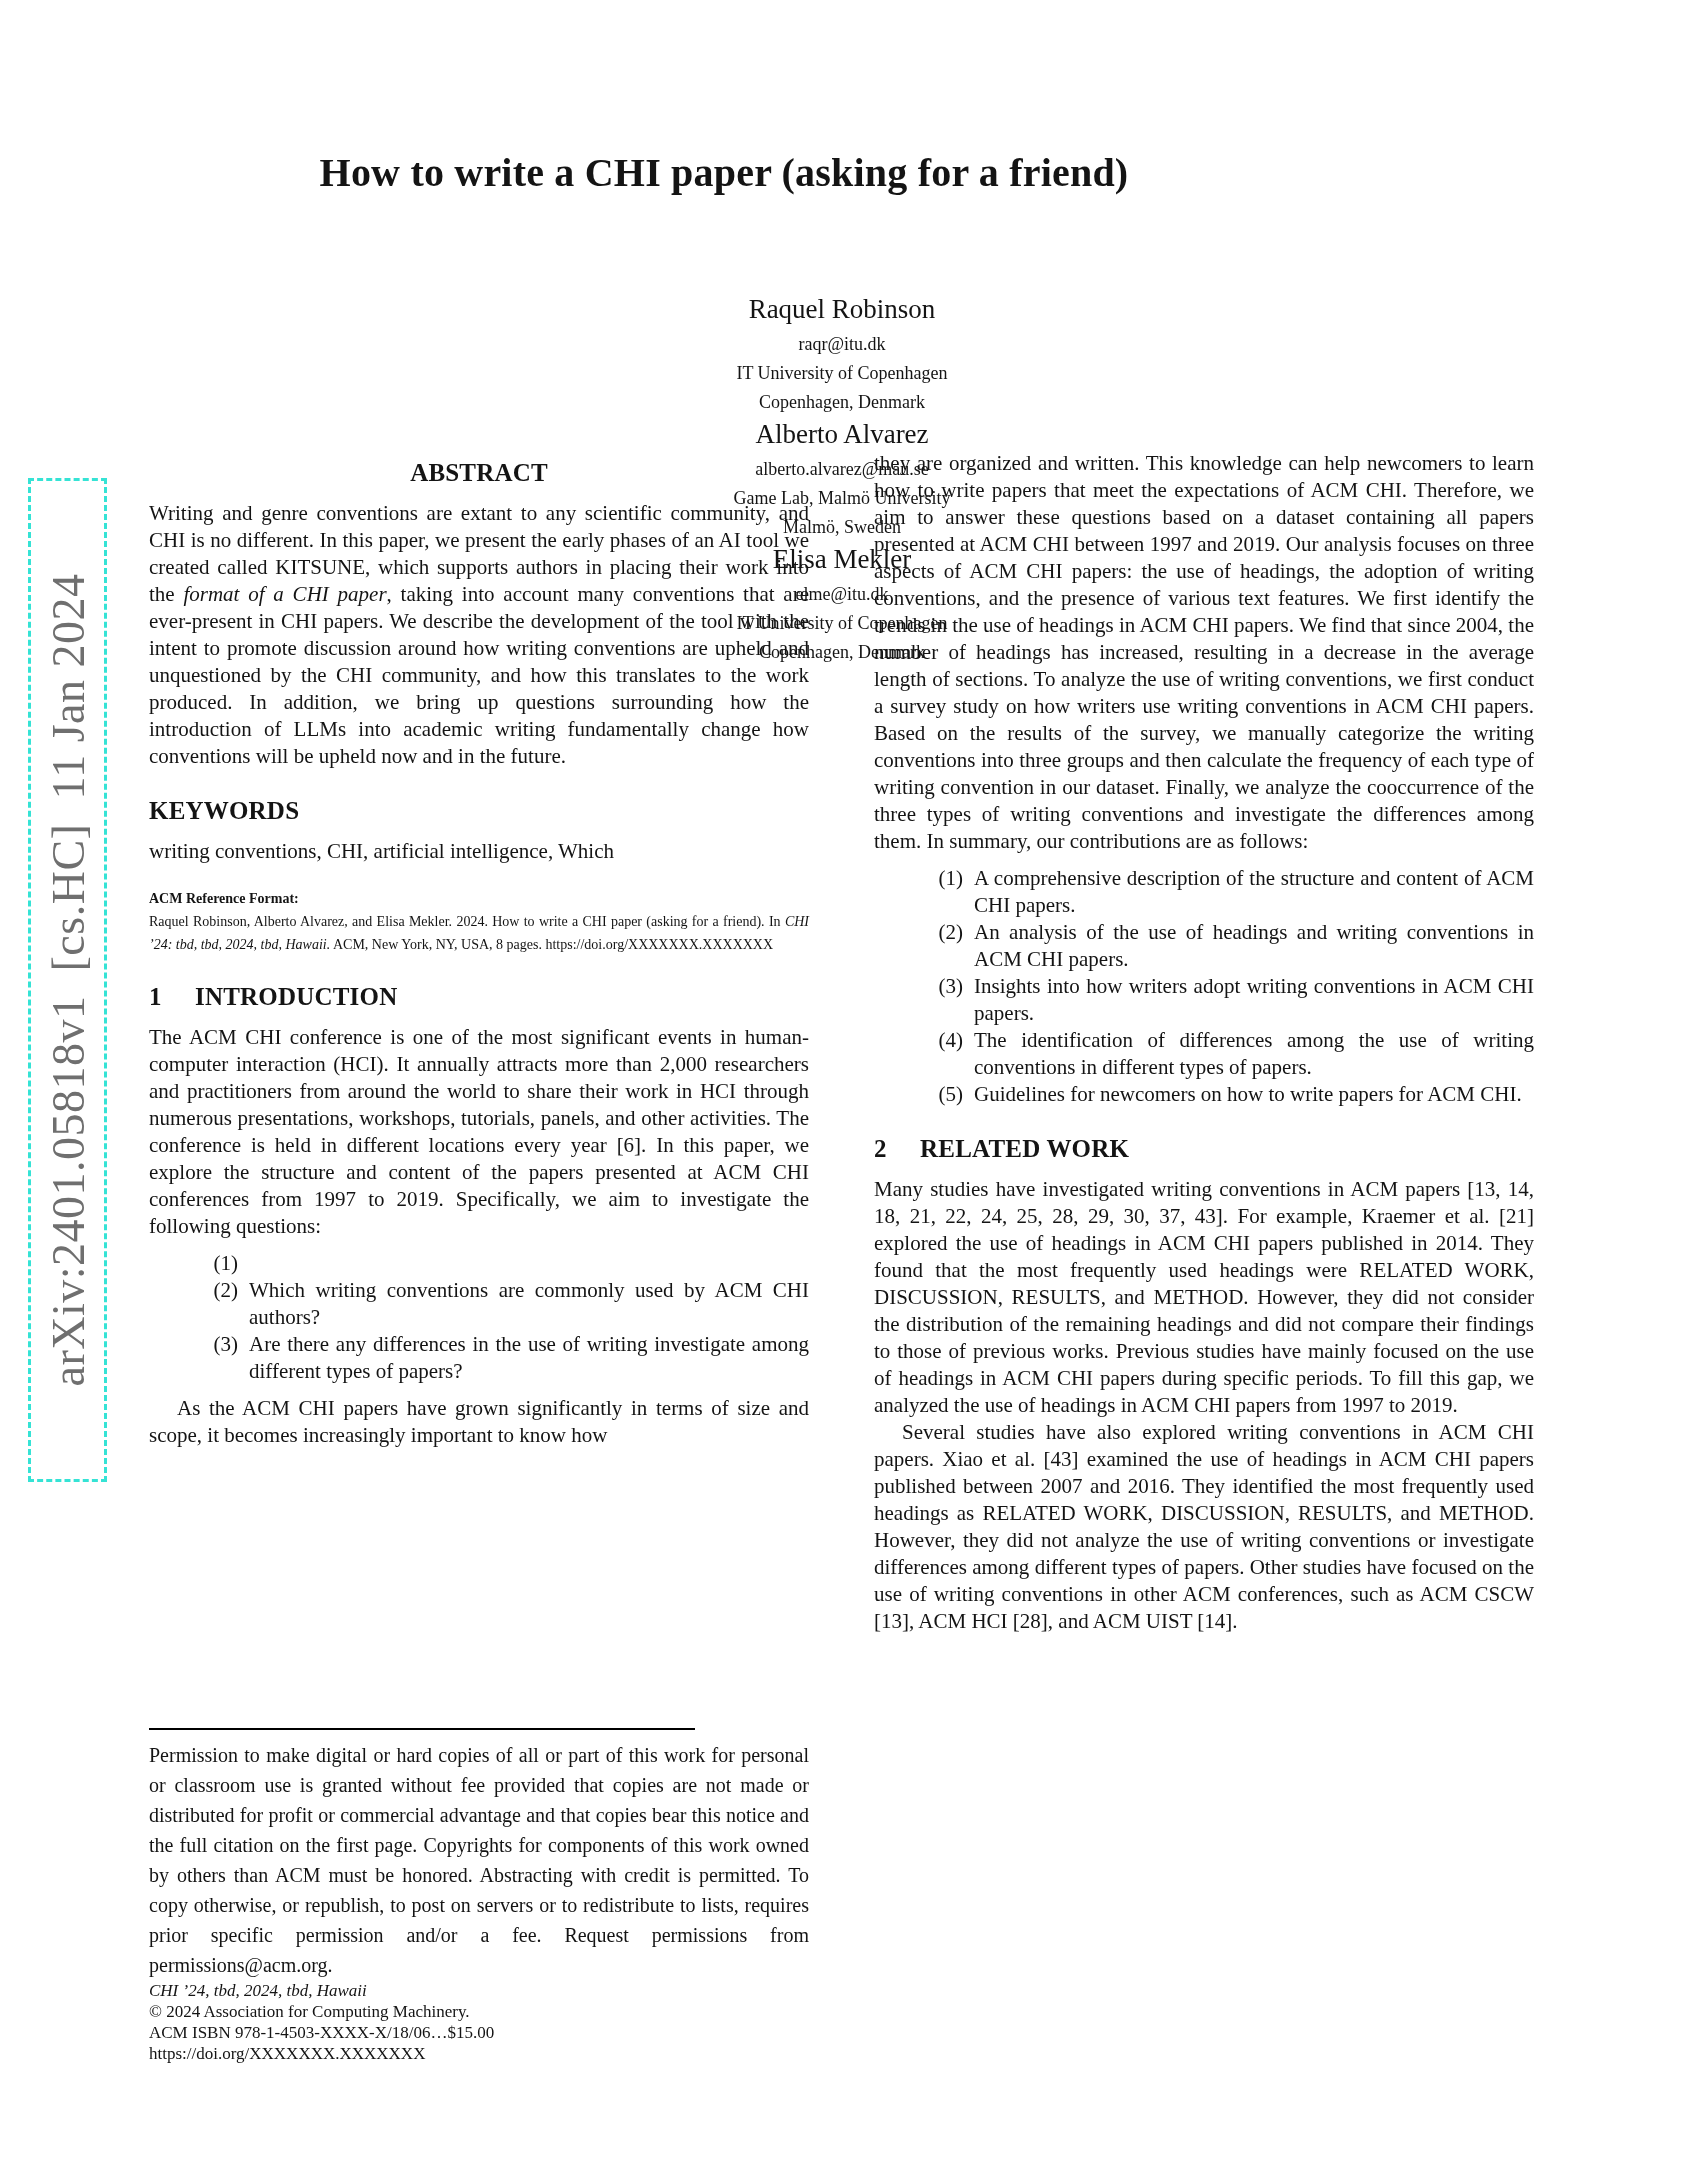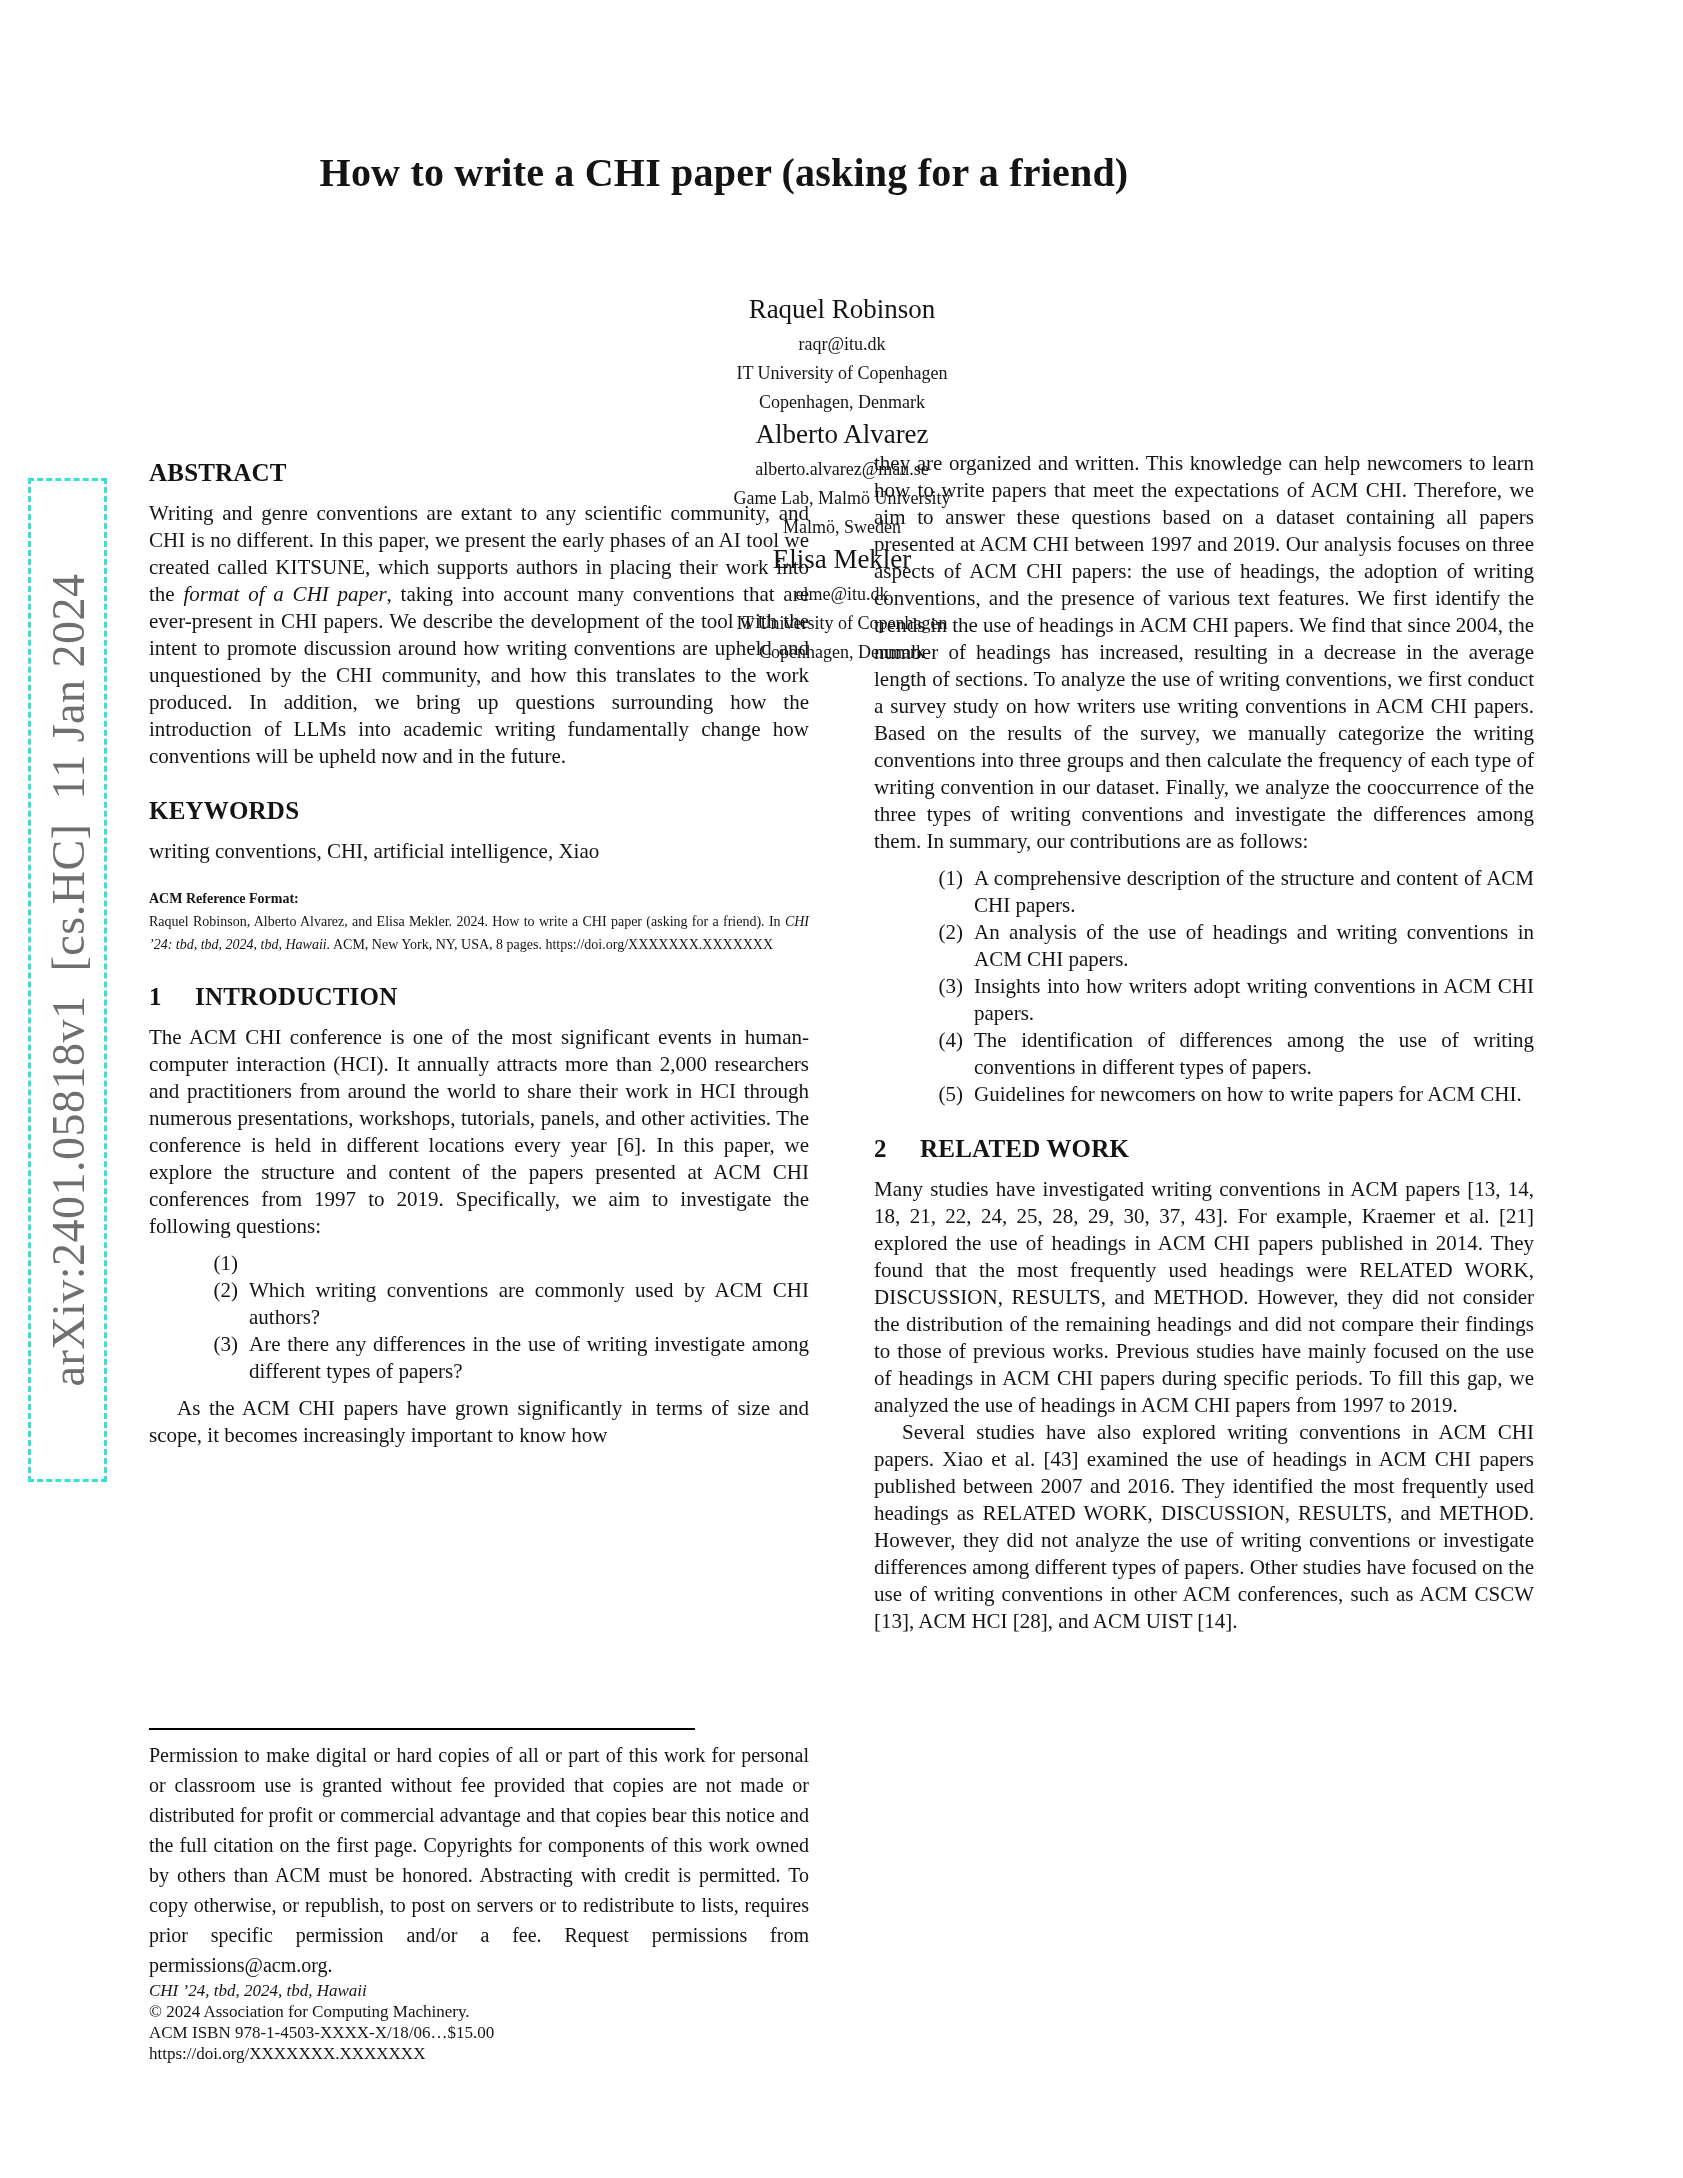--- a/index.html
+++ b/index.html
@@ -40,21 +40,21 @@
   .columns {
     position:absolute; top:450px; left:149px; width:1386px;
     display:flex; gap:65px;
   }
   .col { width:660px; }
 
   h2.section-heading {
     font-size:25px; font-weight:700; line-height:30px;
     margin:26px 0 12px 0; letter-spacing:0.2px;
   }
-  h2.first { margin-top:8px; }
+  h2.first { margin-top:8px;text-align:center; }
   .sec-num { display:inline-block; min-width:46px; }
 
   p.body-text {
     font-size:21px; line-height:27px; text-align:justify; margin:0;
   }
   .indent { text-indent:28px; }
 
   .kw-text { font-size:21px; line-height:27px; }
 
   .acm-ref { margin-top:22px; font-size:14px; line-height:23px; text-align:justify; }
@@ -107,21 +107,21 @@
   </div>
 
   <div class="columns">
 
     <div class="col">
 
       <h2 class="section-heading first">ABSTRACT</h2>
       <p class="body-text"><span>Writing and genre conventions are extant to any scientific community, and CHI is no different. In this paper, we present the early phases of an AI tool we created called KITSUNE, which supports authors in placing their work into the </span><em>format of a CHI paper</em><span>, taking into account many conventions that are ever-present in CHI papers. We describe the development of the tool with the intent to promote discussion around how writing conventions are upheld and unquestioned by the CHI community, and how this translates to the work produced. In addition, we bring up questions surrounding how the introduction of LLMs into academic writing fundamentally change how conventions will be upheld now and in the future.</span></p>
 
       <h2 class="section-heading">KEYWORDS</h2>
-      <div class="kw-text">writing conventions, CHI, artificial intelligence, Xiao</div>
+      <div class="kw-text">writing conventions, CHI, artificial intelligence, Which</div>
 
       <div class="acm-ref">
         <span class="acm-ref-label">ACM Reference Format:</span><span>Raquel Robinson, Alberto Alvarez, and Elisa Mekler. 2024. How to write a CHI paper (asking for a friend). In </span><em>CHI ’24: tbd, tbd, 2024, tbd, Hawaii.</em><span> ACM, New York, NY, USA, 8 pages. </span><span>https://doi.org/XXXXXXX.XXXXXXX</span>
       </div>
 
       <h2 class="section-heading"><span class="sec-num">1</span><span>INTRODUCTION</span></h2>
 
       <p class="body-text">The ACM CHI conference is one of the most significant events in human-computer interaction (HCI). It annually attracts more than 2,000 researchers and practitioners from around the world to share their work in HCI through numerous presentations, workshops, tutorials, panels, and other activities. The conference is held in different locations every year [6]. In this paper, we explore the structure and content of the papers presented at ACM CHI conferences from 1997 to 2019. Specifically, we aim to investigate the following questions:</p>
 
       <div class="enum-list">

